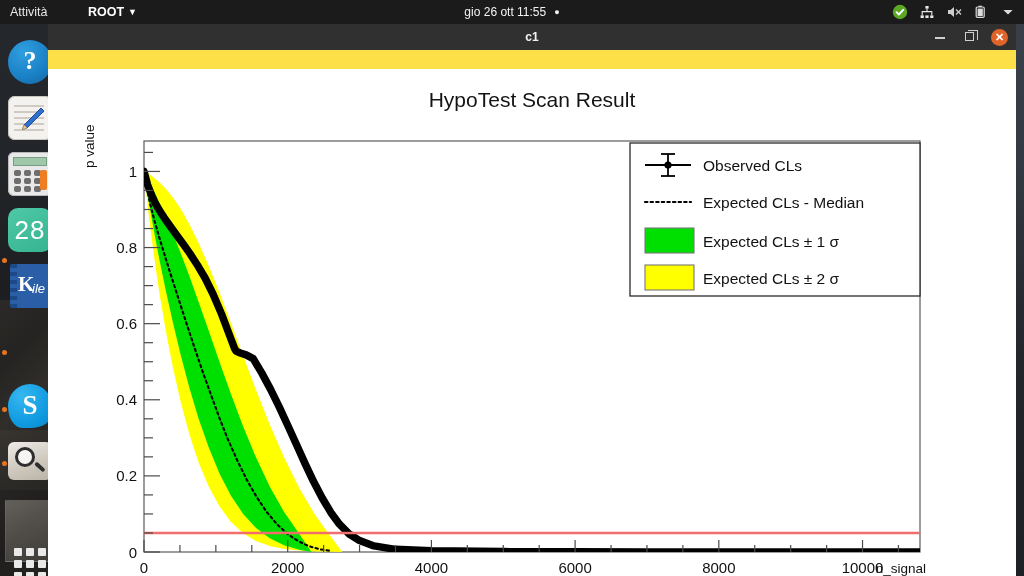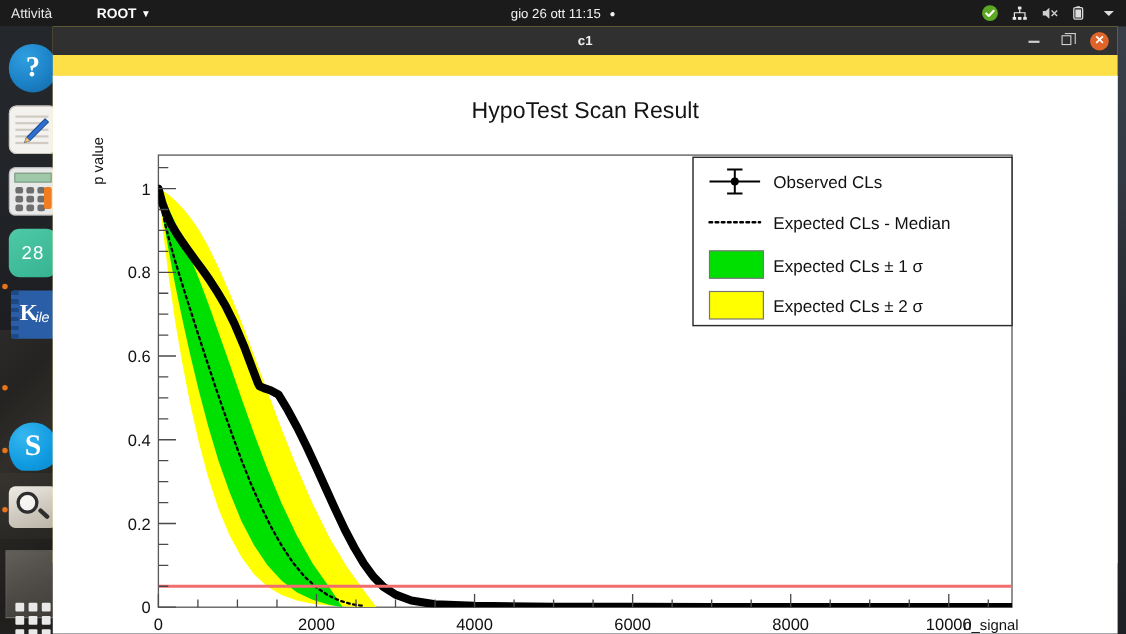--- a/index.html
+++ b/index.html
@@ -45,21 +45,21 @@
     box-shadow:inset 0 0 0 1px #c9c4bc;}
   .dk-edit .ln{ position:absolute; left:6px; height:2px; background:#cfcbc4; width:30px;}
   .dk-pen{ position:absolute; left:8px; top:9px; width:30px; height:30px;}
   .dk-calc{ width:44px;height:44px;border-radius:6px; background:#e9e9e9; position:relative;
     box-shadow:inset 0 0 0 1px #b9b9b9;}
   .dk-calc .scr{ position:absolute; left:5px; top:5px; width:34px; height:9px; background:#9fc8a8; border:1px solid #7d9c85;}
   .dk-calc .key{ position:absolute; width:7px; height:6px; border-radius:2px; background:#6e6e6e;}
   .dk-calc .okey{ position:absolute; right:5px; top:18px; width:7px; height:20px; border-radius:2px; background:#ef7d22;}
   .dk-cal{ width:44px;height:44px;border-radius:10px;
     background:linear-gradient(150deg,#4fc9a6,#35b391);
-    color:#fff; font-size:17px; text-align:center; line-height:44px; letter-spacing:1px;}
+    color:#fff; font-size:26px; text-align:center; line-height:44px; letter-spacing:1px;}
   .dk-kile{ width:40px;height:44px;border-radius:3px; background:#2a5fa8; position:relative;
     color:#fff; overflow:hidden;}
   .dk-kile .spine{ position:absolute; left:0; top:0; bottom:0; width:7px;
     background:repeating-linear-gradient(180deg,#1d4a87 0 4px,#2a5fa8 4px 8px);}
   .dk-kile .kt{ position:absolute; left:8px; top:8px; font-size:21px; font-weight:700;
     font-family:"Liberation Serif",serif;}
   .dk-kile .it{ position:absolute; left:22px; top:17px; font-size:13px; font-style:italic;}
   .dk-skype{ width:44px;height:44px;border-radius:50% 50% 50% 14px/50% 50% 14px 50%;
     background:radial-gradient(circle at 32% 28%,#36b7f0,#0f9ae0 62%,#0b86c9);
     color:#fff; font-size:27px; font-weight:700; text-align:center; line-height:43px;
@@ -110,21 +110,21 @@
   <div id="wall-rock"></div>
   <div id="wall-rock2"></div>
 </div>
 
 <div id="topbar">
   <div class="activities">Attività</div>
   <div class="approot">
     <span>ROOT</span><span class="caret">▼</span>
   </div>
   <div class="clock">
-    <span>gio 26 ott  11:15</span><span class="dot">●</span>
+    <span>gio 26 ott  11:55</span><span class="dot">●</span>
   </div>
   <div id="tray">
     <svg class="tray-ic" viewBox="0 0 16 16">
       <circle cx="8" cy="8" r="7.2" fill="#5aa823"></circle>
       <path d="M4.6 8.2 L6.9 10.5 L11.4 5.7" stroke="#fff" stroke-width="1.9" fill="none" stroke-linecap="round" stroke-linejoin="round"></path>
     </svg>
     <svg class="tray-ic" viewBox="0 0 16 16">
       <rect x="6.4" y="2" width="3.2" height="2.6" fill="#e8e8e8"></rect>
       <rect x="1.6" y="11.4" width="3.2" height="2.6" fill="#e8e8e8"></rect>
       <rect x="6.4" y="11.4" width="3.2" height="2.6" fill="#e8e8e8"></rect>

